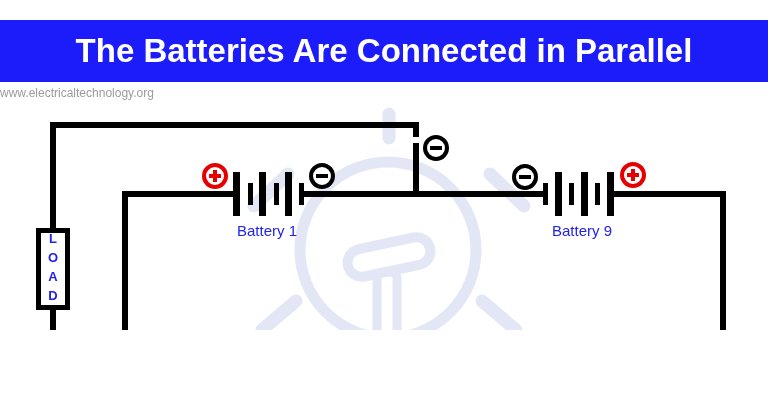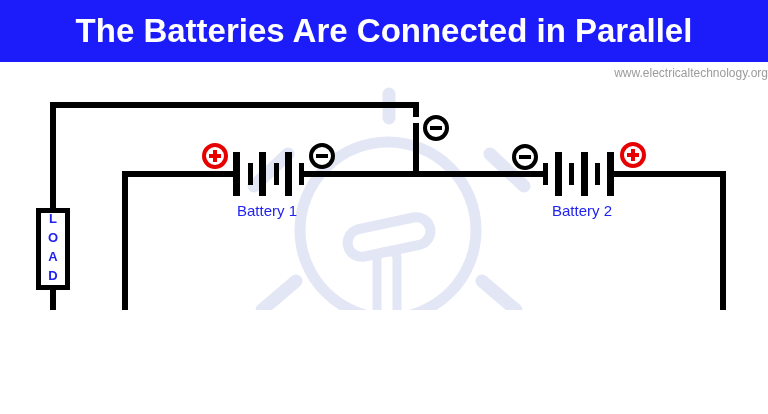--- a/index.html
+++ b/index.html
@@ -1,22 +1,22 @@
 <!DOCTYPE html>
 <html style="--header-bg: #1c1cfa; --header-text: #ffffff; --wire: #000000; --label-blue: #2222ee; --terminal-red: #e60000; --terminal-black: #000000; --watermark-gray: #9b9b9b; --bulb-watermark: #e3e6f5;"><head>
 <meta charset="utf-8">
 <style>
   html,body{margin:0;padding:0;background:#fff;}
   #stage{position:relative;width:768px;height:310px;background:#fff;overflow:hidden;
-         font-family:"Liberation Sans",sans-serif;}
+         font-family:"Liberation Sans",sans-serif;margin-top:20px;}
   
   .header{position:absolute;left:0;top:0;width:768px;height:62px;
           background:var(--header-bg,#1c1cfa);display:flex;align-items:center;justify-content:center;z-index:3;}
   .title{color:var(--header-text,#ffffff);font-weight:bold;font-size:33px;white-space:nowrap;}
-  .wm-url{position:absolute;left:0;top:66px;width:768px;text-align:right;
+  .wm-url{position:absolute;left:0;top:66px;width:768px;text-align:left;
           font-size:12px;color:var(--watermark-gray,#9b9b9b);z-index:1;}
   
   .bulb-svg{position:absolute;left:0;top:0;width:768px;height:414px;z-index:0;}
   .bulb-svg *{stroke:var(--bulb-watermark,#e3e6f5);fill:none;stroke-linecap:round;}
   
   .wire{position:absolute;background:var(--wire,#000000);z-index:2;}
   
   .load-box{position:absolute;left:36px;top:208px;width:34px;height:82px;box-sizing:border-box;
             border:5px solid var(--wire,#000);background:#fff;display:flex;align-items:center;justify-content:center;z-index:4;}
   .load-text{writing-mode:vertical-lr;text-orientation:upright;font-weight:bold;font-size:13px;
@@ -112,15 +112,15 @@
     </div>
   <div class="term black" style="left:423px;top:115px">
       <span class="bar-h"></span>
     </div>
   <div class="term red" style="left:425px;top:348px">
       <span class="bar-h"></span>
       <span class="bar-v"></span>
     </div>
 
   <div class="batt-label" style="left:205px;top:202px;width:124px">Battery 1</div>
-  <div class="batt-label" style="left:520px;top:202px;width:124px">Battery 2</div>
+  <div class="batt-label" style="left:520px;top:202px;width:124px">Battery 9</div>
 
 </div>
 
 </body></html>

